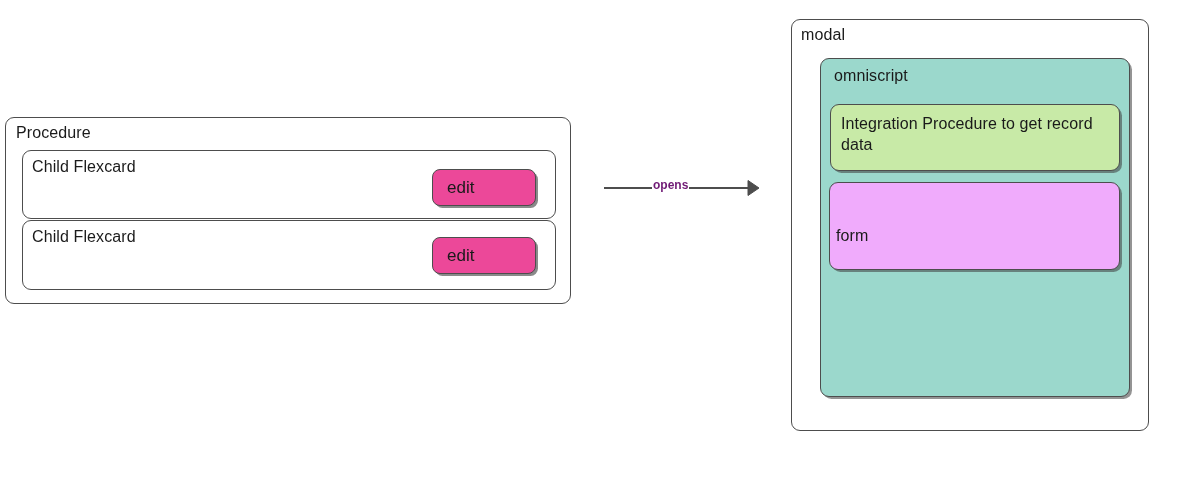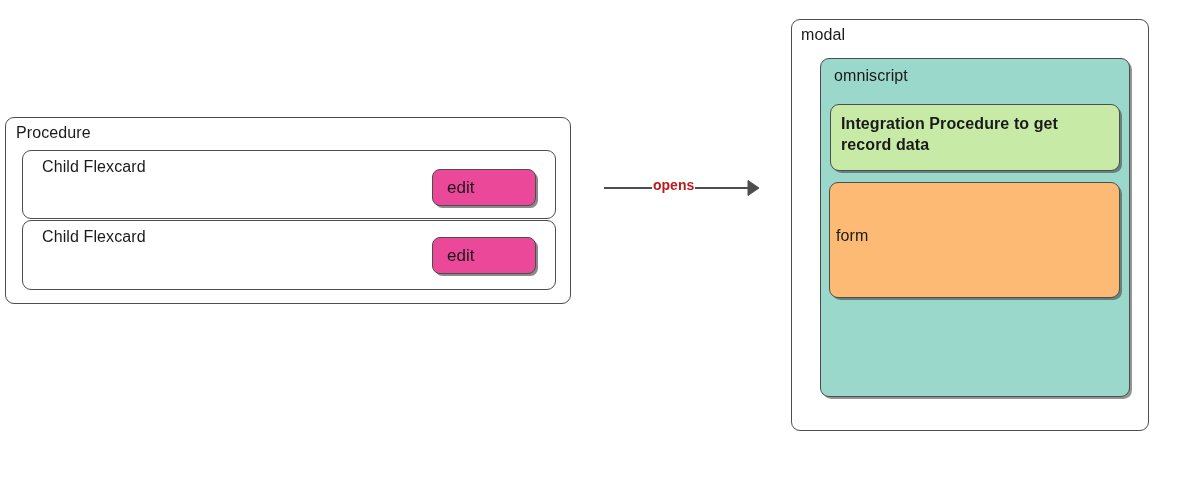--- a/index.html
+++ b/index.html
@@ -58,21 +58,20 @@
   }
   #child-flexcard-2 {
     left: 22px;
     top: 220px;
     width: 534px;
     height: 70px;
   }
   .child-label {
     left: 9px;
     top: 5px;
-    margin-left: 10px;
   }
 
   
   .btn-blue {
     position: absolute;
     box-sizing: border-box;
     background: #ec4899;
     border: 1.8px solid #4d4d4d;
     border-radius: 8px;
     box-shadow: 2.5px 2.5px 0 -0.5px rgba(60,60,60,0.6);
@@ -104,23 +103,23 @@
     width: 176px;
     height: 44px;
   }
   #connector svg {
     display: block;
   }
   #connector-label {
     position: absolute;
     left: 56px;
     top: 10px;
-    font-size: 14px;
+    font-size: 12px;
     font-weight: bold;
-    color: #b91c1c;
+    color: #701a75;
     background: #ffffff;
     padding: 0 1px;
     line-height: 18px;
   }
 
   
   #modal-box {
     left: 791px;
     top: 19px;
     width: 358px;
@@ -145,28 +144,27 @@
     left: 830px;
     top: 104px;
     width: 290px;
     height: 67px;
     background: #c8eaa7;
   }
   #integration-procedure-label {
     left: 10px;
     top: 8px;
     width: 262px;
-    font-weight: bold;
   }
   #form-box {
     left: 829px;
     top: 182px;
     width: 291px;
-    height: 116px;
-    background: #fdba74;
+    height: 88px;
+    background: #f0abfc;
   }
   #form-label {
     left: 6px;
     top: 42px;
   }
   #dr-saveobject-button {
     left: 946px;
     top: 251px;
     width: 167px;
     height: 37px;

